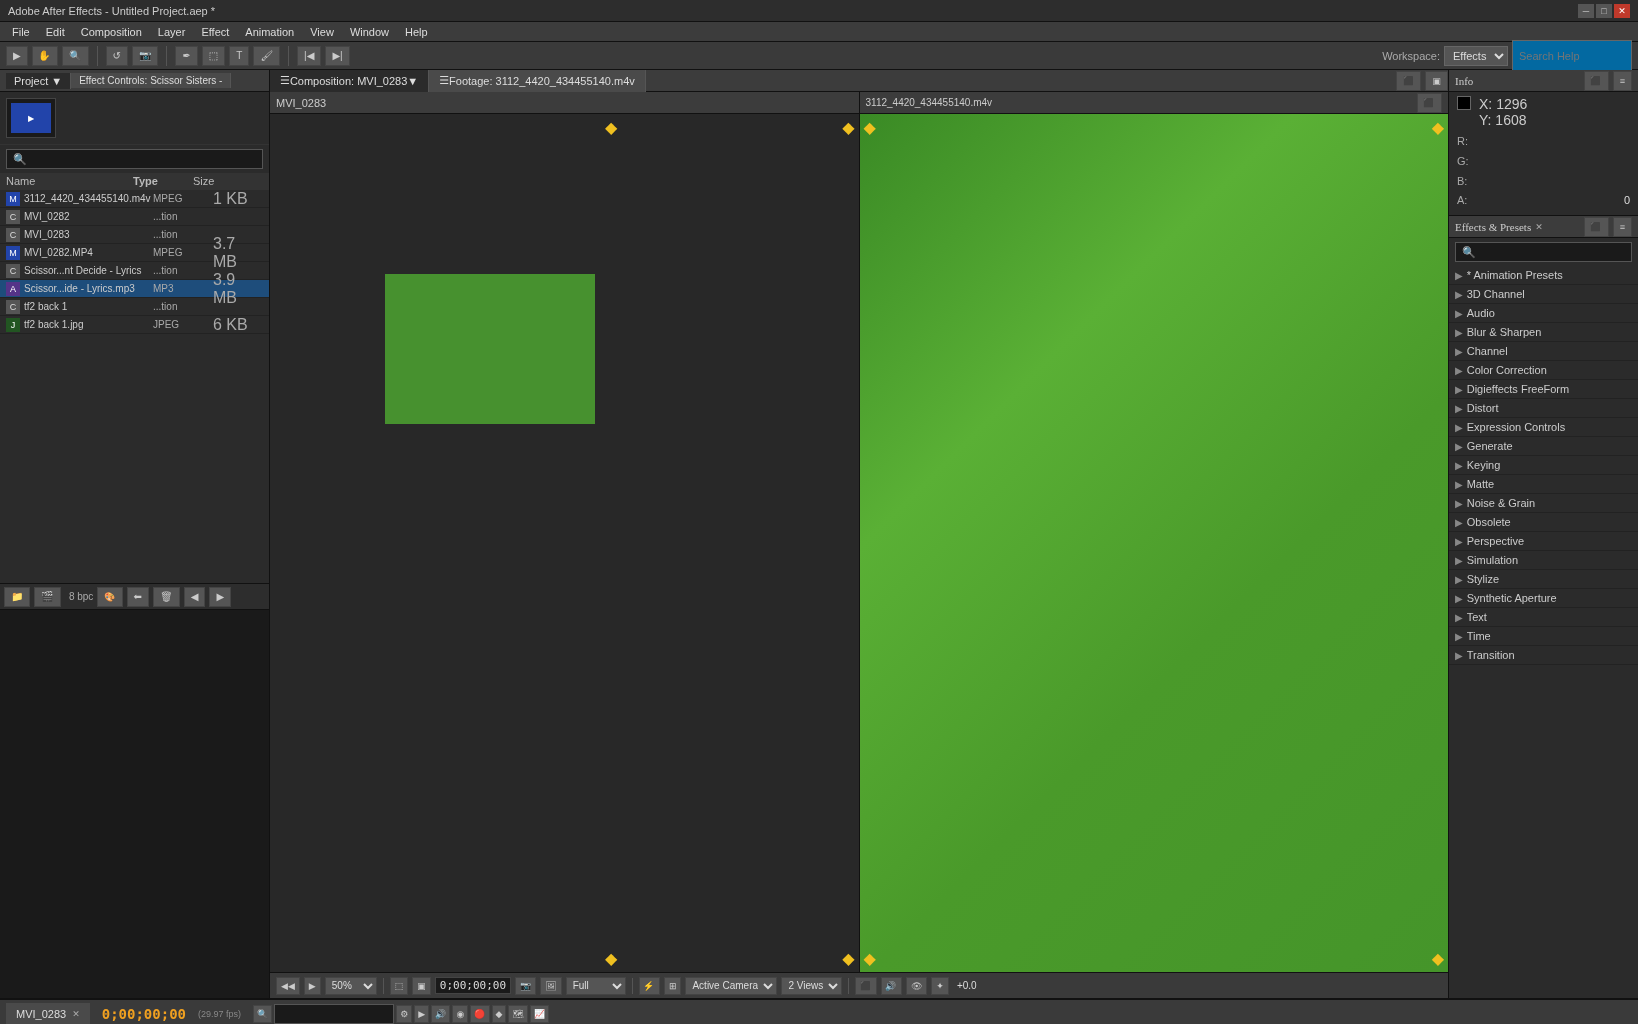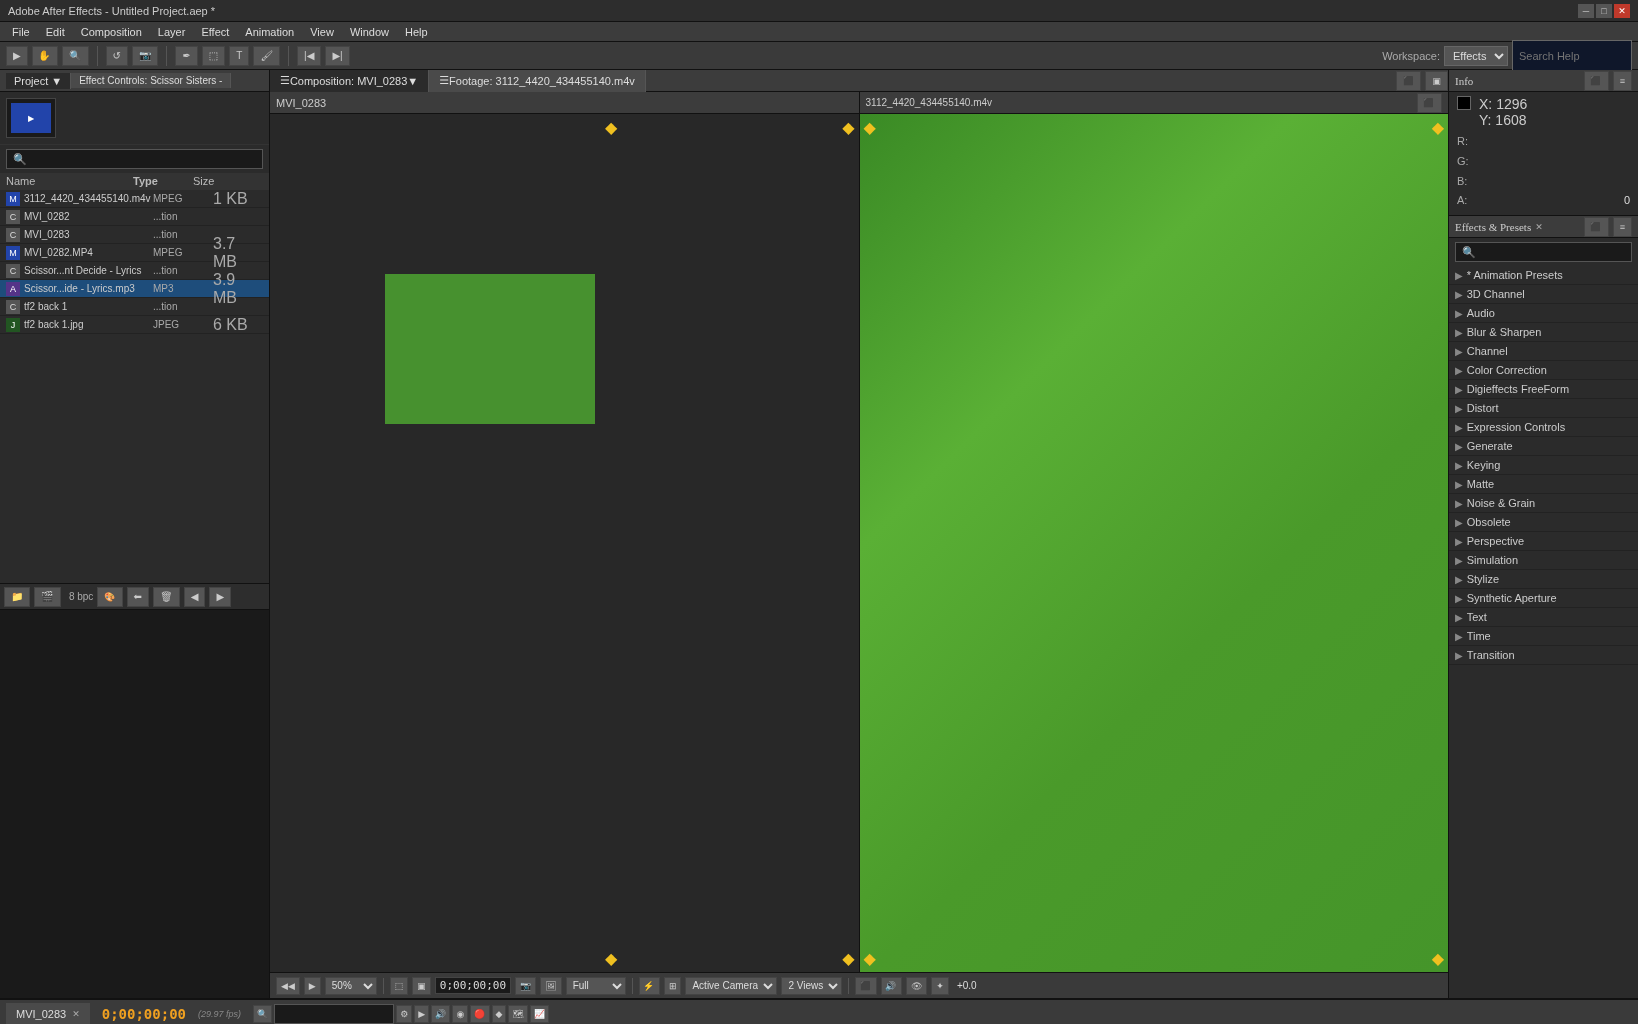--- a/index.html
+++ b/index.html
@@ -17,21 +17,21 @@
     
     #menu-bar { background: #3c3c3c; height: 20px; display: flex; align-items: center; padding: 0 4px; border-bottom: 1px solid #111; }
     .menu-item { padding: 2px 8px; font-size: 11px; cursor: pointer; color: #ddd; }
 
     
     #toolbar { background: #3a3a3a; height: 28px; display: flex; align-items: center; padding: 0 6px; border-bottom: 1px solid #111; gap: 4px; }
     .toolbar-btn { background: #555; border: 1px solid #444; color: #ccc; font-size: 10px; padding: 2px 6px; cursor: pointer; height: 20px; display: flex; align-items: center; }
     .toolbar-separator { width: 1px; height: 20px; background: #555; margin: 0 4px; }
     .workspace-label { color: #aaa; font-size: 11px; margin-left: auto; }
     .workspace-select { background: #555; border: 1px solid #666; color: #ddd; font-size: 11px; padding: 2px 4px; height: 20px; }
-    .search-box { background: #0f172a; border: 1px solid #666; color: #ddd; font-size: 11px; padding: 2px 6px; height: 32px; width: 120px; }
+    .search-box { background: #0369a1; border: 1px solid #666; color: #ddd; font-size: 11px; padding: 2px 6px; height: 32px; width: 120px; }
 
     
     #main-layout { display: flex; height: calc(1024px - 22px - 20px - 28px - 26px); }
 
     
     #left-panel { width: 270px; display: flex; flex-direction: column; border-right: 1px solid #111; }
     
     #project-panel { height: 540px; background: #2b2b2b; border-bottom: 1px solid #111; display: flex; flex-direction: column; }
     .panel-header { background: #3c3c3c; height: 22px; display: flex; align-items: center; padding: 0 6px; border-bottom: 1px solid #111; font-size: 11px; color: #ccc; }
     .panel-tab { background: #4a4a4a; padding: 2px 8px; font-size: 11px; color: #ddd; border-right: 1px solid #555; cursor: pointer; }
@@ -102,21 +102,21 @@
     .effect-arrow { color: #888; margin-right: 4px; font-size: 10px; }
     .effect-label { font-size: 11px; color: #ccc; }
 
     
     #bottom-panel { height: 280px; background: #1e1e1e; border-top: 2px solid #111; display: flex; flex-direction: column; }
     
     #timeline-header { background: #3a3a3a; height: 28px; display: flex; align-items: center; padding: 0 6px; gap: 4px; border-bottom: 1px solid #111; }
     .tl-tab { background: #4a4a4a; padding: 2px 10px; font-size: 11px; color: #ddd; cursor: pointer; height: 22px; display: flex; align-items: center; gap: 6px; }
     .tl-tab .close { color: #aaa; font-size: 9px; }
     .tl-timecode { color: #f0a020; font-size: 14px; font-family: monospace; font-weight: bold; margin: 0 8px; }
-    .tl-fps { color: #888; font-size: 9px; font-style: italic; }
+    .tl-fps { color: #888; font-size: 9px; }
     .tl-btn { background: #555; border: 1px solid #444; color: #ccc; font-size: 9px; padding: 1px 3px; cursor: pointer; height: 18px; }
     .tl-search { background: #1a1a1a; border: 1px solid #555; color: #ccc; font-size: 11px; padding: 2px 6px; height: 20px; width: 120px; }
   </style>
 </head>
 <body>
 
 <div id="title-bar">
   <span class="title">Adobe After Effects - Untitled Project.aep *</span>
   <div class="window-controls">
     <div class="win-btn minimize">─</div>

